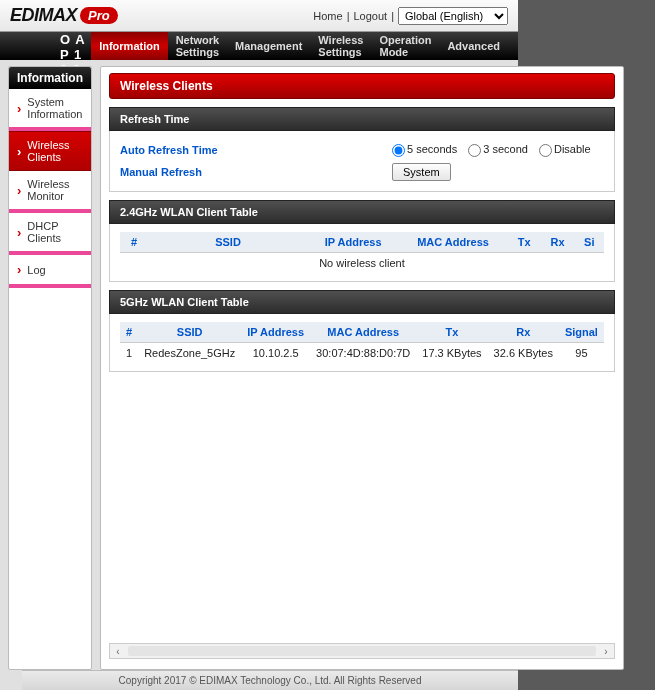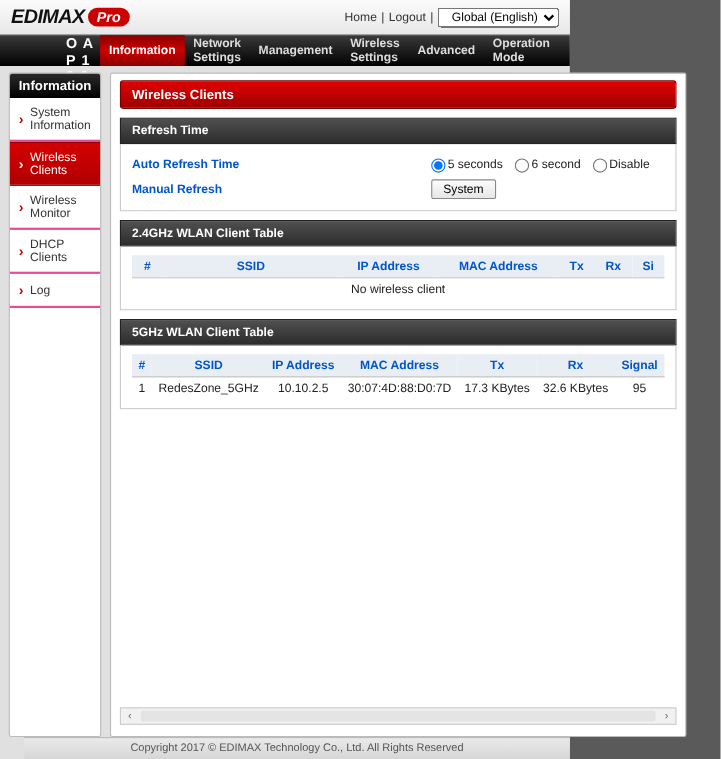--- a/index.html
+++ b/index.html
@@ -4,30 +4,30 @@
 <style>
 * { box-sizing: border-box; margin: 0; padding: 0; }
 body { font-family: Arial, sans-serif; font-size: 11px; background: #5a5a5a; width: 655px; height: 690px; overflow: hidden; }
 .page { background: #e0e0e0; width: 518px; height: 690px; position: relative; }
 .header { background: linear-gradient(#fbfbfb, #e8e8e8); height: 32px; border-bottom: 1px solid #999; display: flex; align-items: center; padding: 0 10px; }
 .logo { display: flex; align-items: center; }
 .logo-text { font-weight: bold; font-style: italic; font-size: 18px; color: #111; letter-spacing: -0.5px; }
 .logo-pro { background: #c00; color: #fff; font-style: italic; font-weight: bold; border-radius: 10px; padding: 1px 8px; margin-left: 3px; font-size: 13px; }
 .header-right { margin-left: auto; display: flex; align-items: center; gap: 4px; color: #333; font-size: 11px; }
 .header-right a { color: #333; text-decoration: none; }
-.header-right select { font-size: 11px; padding: 1px 2px; width: 110px; text-align: right; }
+.header-right select { font-size: 11px; padding: 1px 2px; width: 110px; }
 .navbar { background: linear-gradient(#3a3a3a, #000); height: 28px; display: flex; align-items: flex-start; padding: 0 10px; color: #fff; }
 .model { font-weight: bold; font-size: 13px; letter-spacing: 1px; color: #fff; margin-left: 50px; }
 .nav-items { margin-left: auto; display: flex; height: 100%; }
 .nav-item { display: flex; align-items: center; padding: 0 8px; color: #ddd; font-size: 11px; font-weight: bold; cursor: pointer; }
 .nav-item.active { background: linear-gradient(#8b0000, #c00 50%, #8b0000); color: #fff; }
 .body-area { display: flex; padding: 6px 8px 0 8px; gap: 8px; }
 .sidebar { width: 150px; background: #fff; border: 1px solid #bbb; border-radius: 2px; }
 .sidebar-title { background: linear-gradient(#2a2a2a, #000); color: #fff; font-weight: bold; font-size: 12px; padding: 4px 8px; border-radius: 2px 2px 0 0; }
-.side-item { border-bottom: 2px solid #ec4899; padding: 7px 8px; font-size: 11px; color: #333; cursor: pointer; display: flex; align-items: center; }
+.side-item { border-bottom: 4px solid #ec4899; padding: 7px 8px; font-size: 11px; color: #333; cursor: pointer; display: flex; align-items: center; }
 .side-item::before { content: "›"; color: #c00; font-weight: bold; margin-right: 6px; font-size: 13px; }
 .side-item.active { background: linear-gradient(#d40000, #b00000); color: #fff; border: 1px solid #8b0000; border-left: none; border-right: none; }
 .side-item.active::before { color: #fff; }
 .content { flex: 1; background: #fff; border: 1px solid #bbb; border-radius: 2px; padding: 6px 8px 8px 8px; height: 604px; position: relative; }
 .banner { background: linear-gradient(#e00000, #a00000); color: #fff; font-weight: bold; font-size: 12px; padding: 5px 10px; border-radius: 3px; border: 1px solid #7a0000; }
 .section-title { background: linear-gradient(#505050, #2c2c2c); color: #fff; font-weight: bold; font-size: 11px; padding: 5px 10px; margin-top: 8px; border: 1px solid #222; }
 .panel { border: 1px solid #ccc; border-top: none; padding: 8px 10px; font-size: 11px; }
 .refresh-row { display: flex; align-items: center; height: 22px; gap: 32px; }
 .refresh-label { color: #0055cc; font-weight: bold; flex: 0 0 240px; }
 .radio-group label { margin-right: 8px; color: #222; font-size: 11px; }
@@ -62,22 +62,22 @@
     </div>
   </div>
 
   <div class="navbar">
     <span class="model">O A P 1 3 0 0</span>
     <div class="nav-items" id="nav-items">
         <div class="nav-item active">Information</div>
         <div class="nav-item">Network Settings</div>
         <div class="nav-item">Management</div>
         <div class="nav-item">Wireless Settings</div>
+        <div class="nav-item">Operation Mode</div>
         <div class="nav-item">Advanced</div>
-        <div class="nav-item">Operation Mode</div>
       </div>
   </div>
 
   <div class="body-area">
     <div class="sidebar">
       <div class="sidebar-title">Information</div>
       <div id="sidebar-items">
           <div class="side-item">System Information</div>
           <div class="side-item active">Wireless Clients</div>
           <div class="side-item">Wireless Monitor</div>
@@ -88,21 +88,21 @@
 
     <div class="content">
       <div class="banner">Wireless Clients</div>
 
       <div class="section-title">Refresh Time</div>
       <div class="panel">
         <div class="refresh-row">
           <span class="refresh-label">Auto Refresh Time</span>
           <span class="radio-group">
             <label><input type="radio" name="ar" checked="" style=""><span>5 seconds</span></label>
-            <label><input type="radio" name="ar" style=""><span>6 second</span></label>
+            <label><input type="radio" name="ar" style=""><span>3 second</span></label>
             <label><input type="radio" name="ar" style=""><span>Disable</span></label>
           </span>
         </div>
         <div class="refresh-row">
           <span class="refresh-label">Manual Refresh</span>
           <button class="refresh-btn">System</button>
         </div>
       </div>
 
       <div class="section-title">2.4GHz WLAN Client Table</div>

